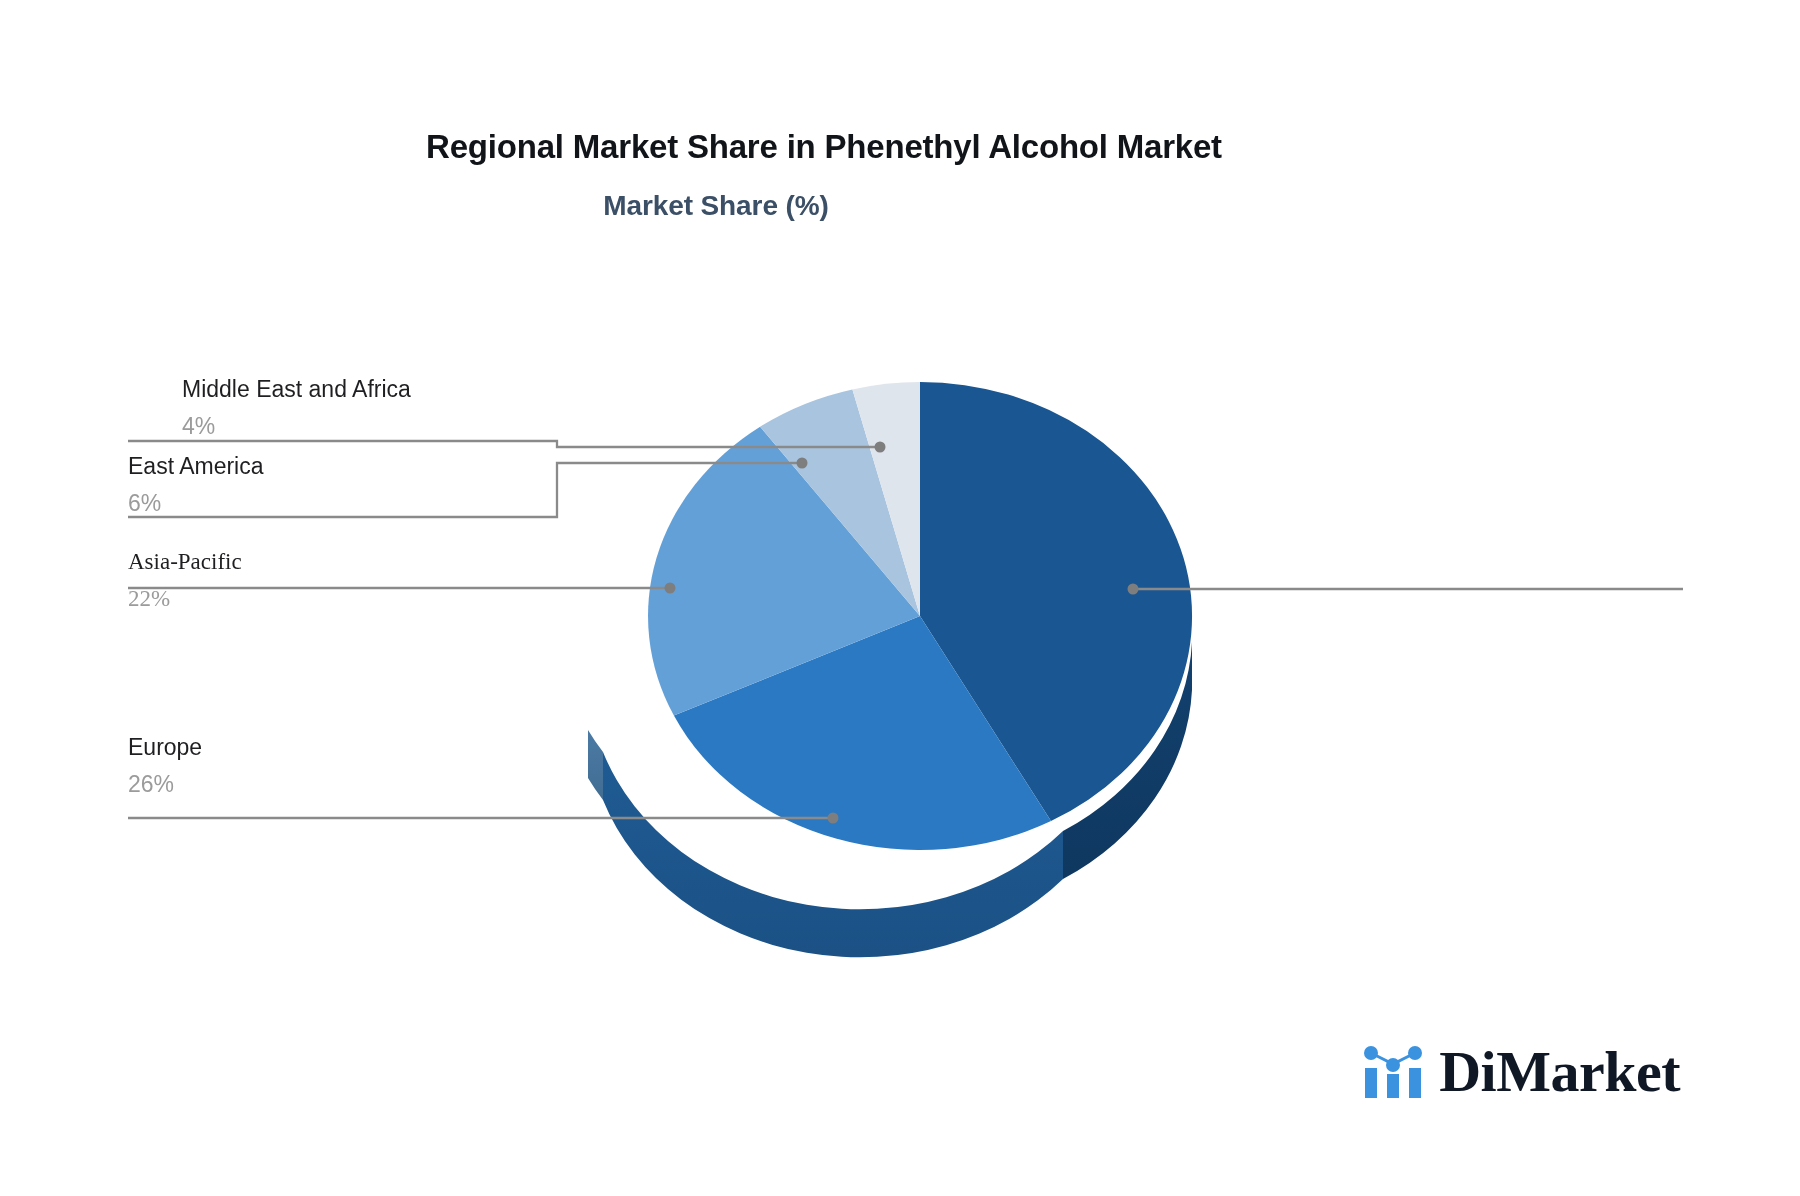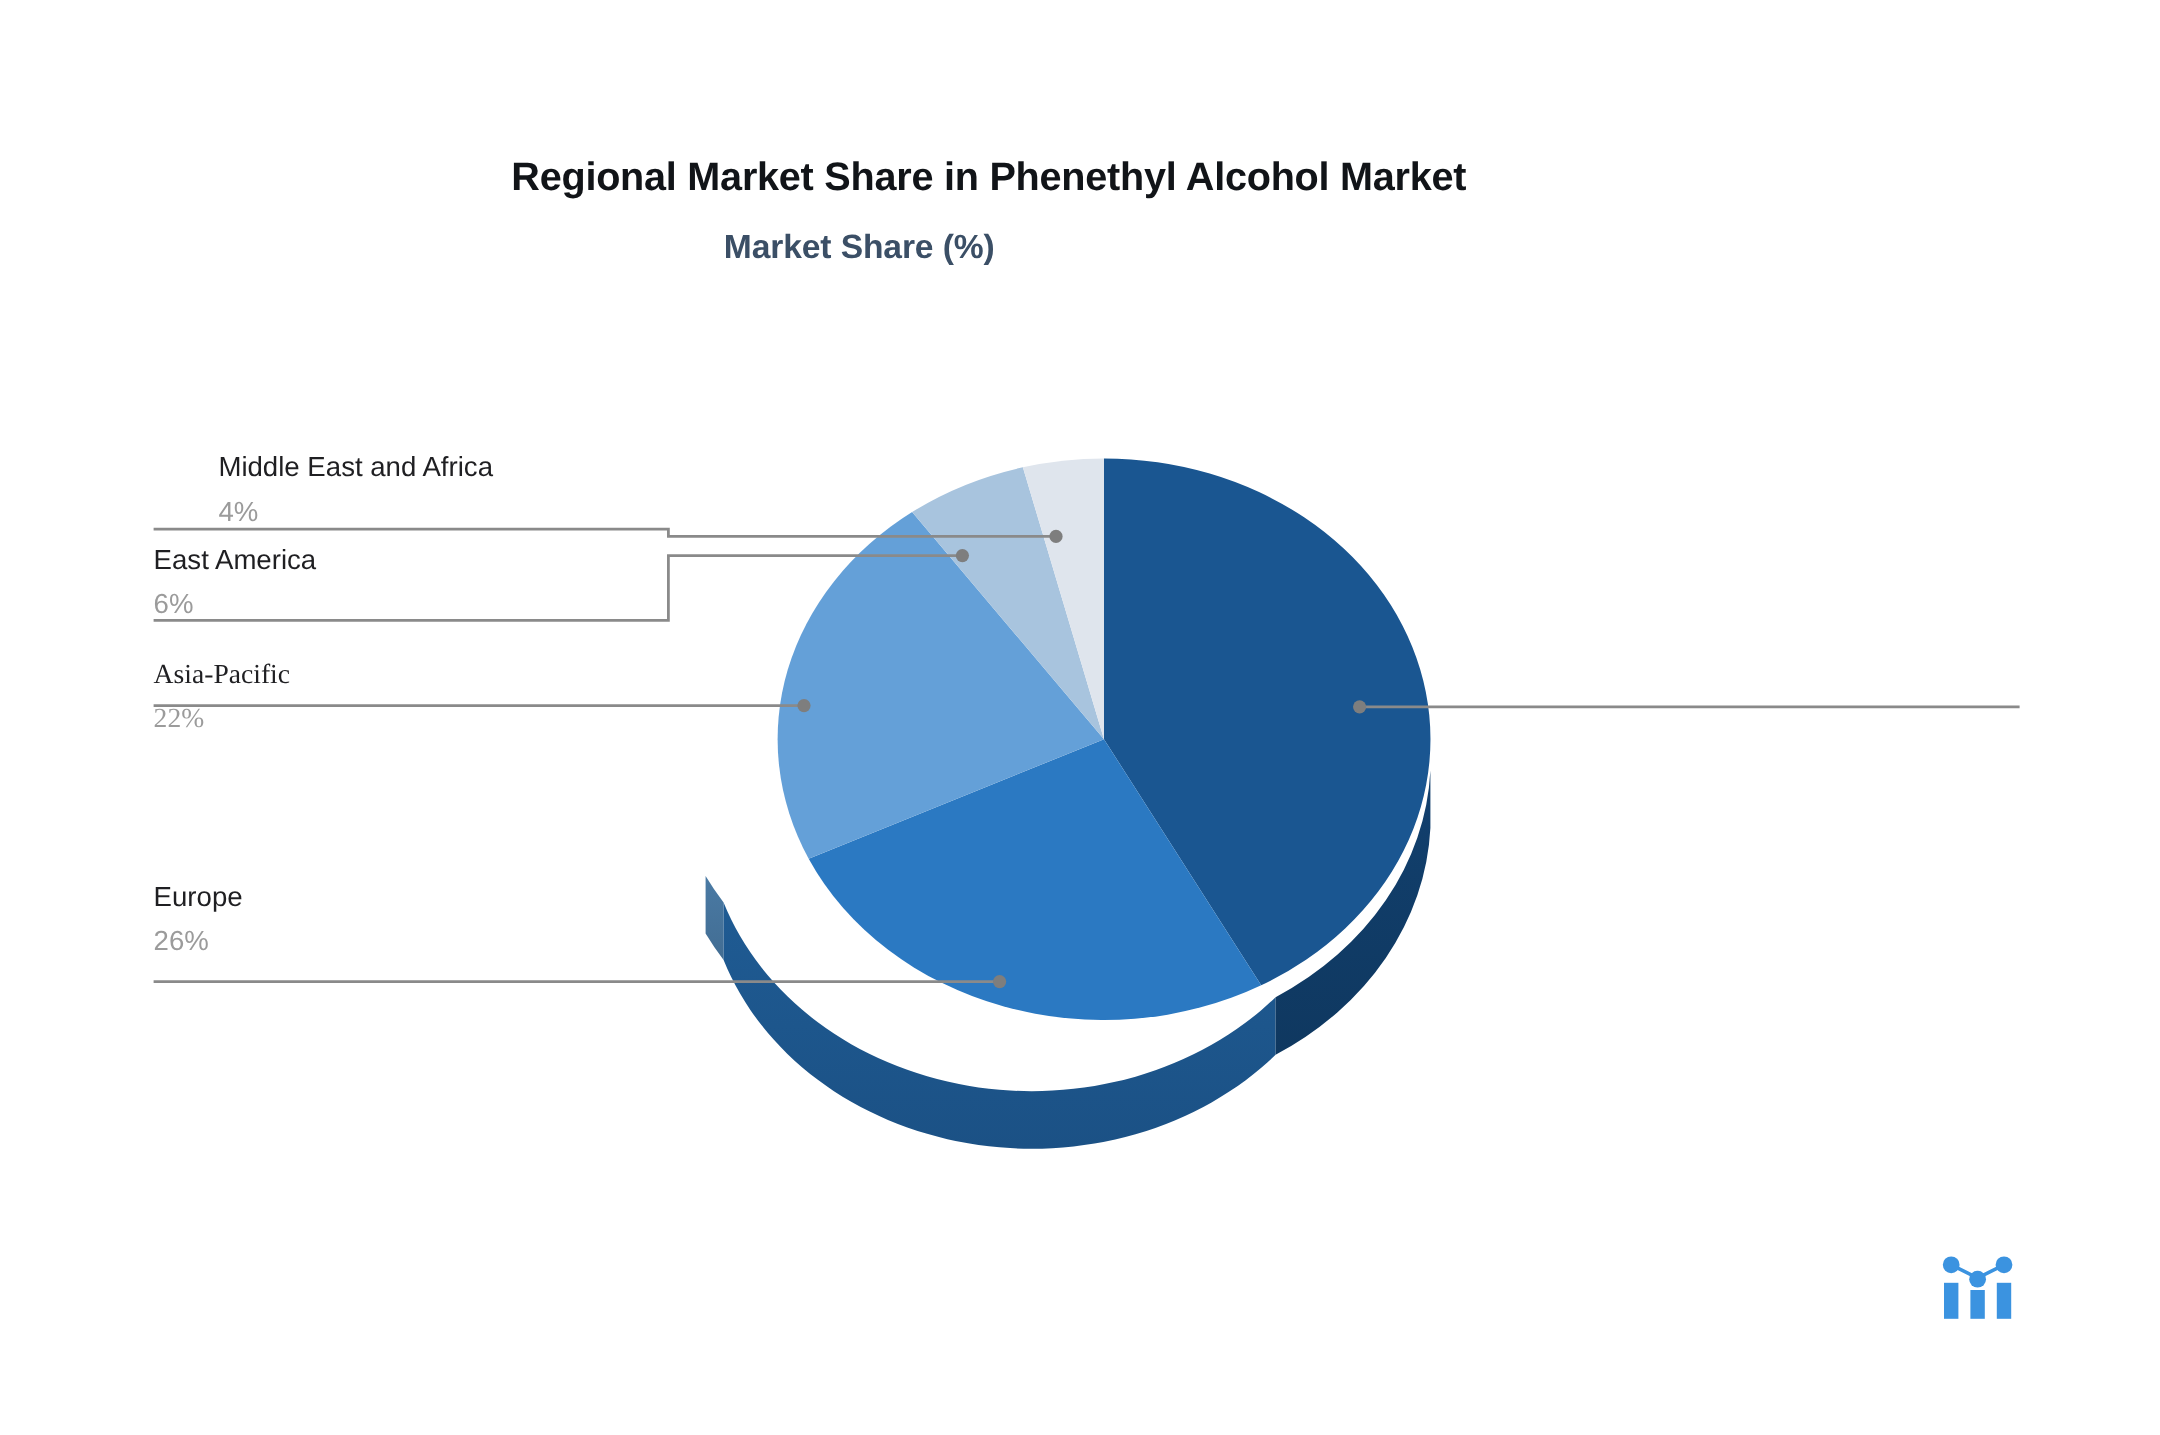--- a/index.html
+++ b/index.html
@@ -205,15 +205,16 @@
       <rect x="2" y="24" width="12" height="30" fill="#3b93e0"></rect>
       <rect x="24" y="30" width="12" height="24" fill="#3b93e0"></rect>
       <rect x="46" y="24" width="12" height="30" fill="#3b93e0"></rect>
 
       <path d="M 8,9 L 30,20 L 52,9" stroke="#3b93e0" stroke-width="3" fill="none"></path>
 
       <circle cx="8" cy="9" r="7" fill="#3b93e0"></circle>
       <circle cx="30" cy="21" r="7" fill="#3b93e0"></circle>
       <circle cx="52" cy="9" r="7" fill="#3b93e0"></circle>
     </svg>
+    <span id="logo-text">DiMarket</span>
   </div>
 
 </div>
 
 </body></html>

